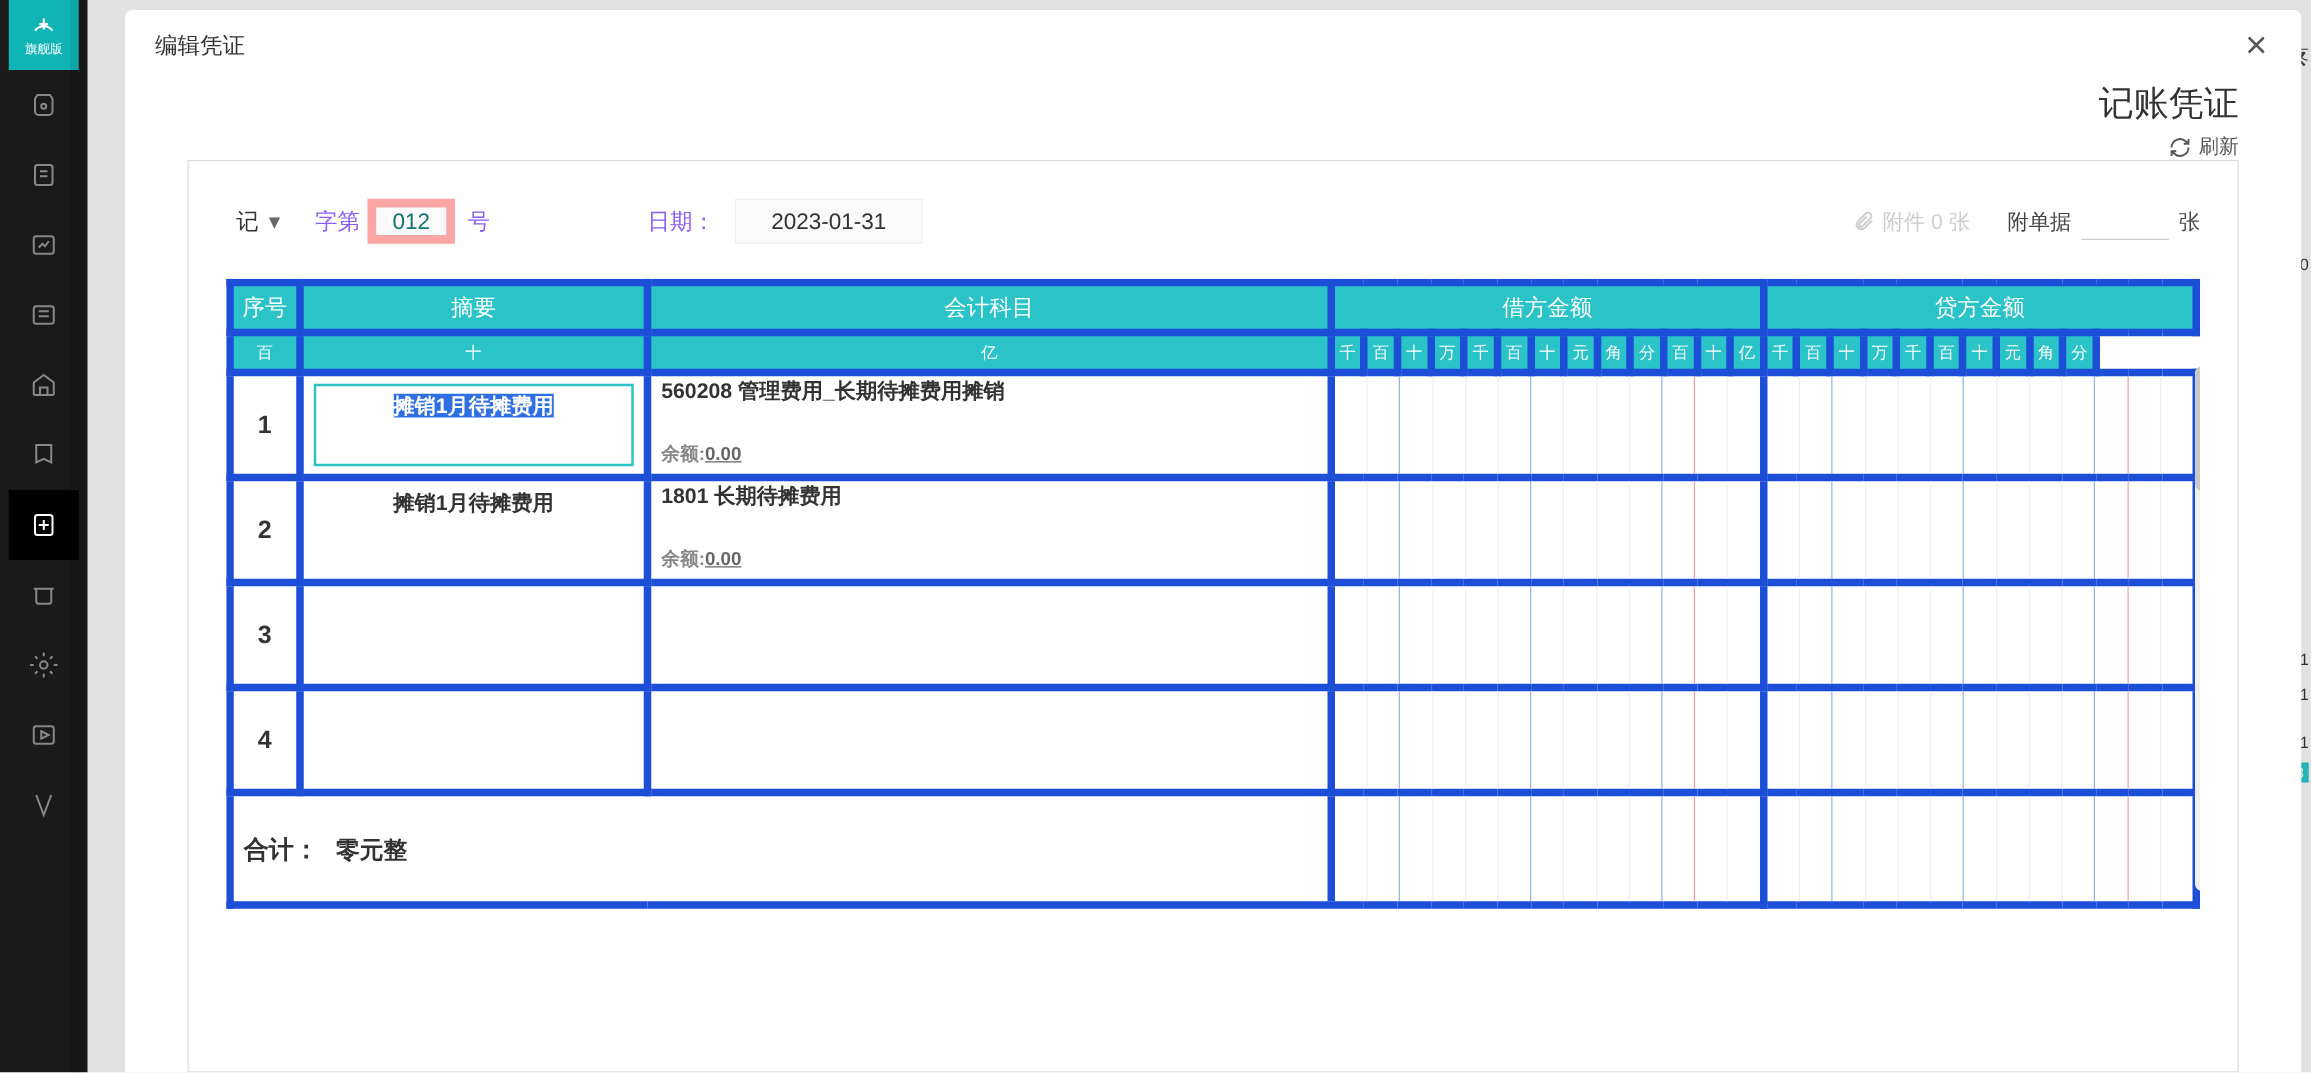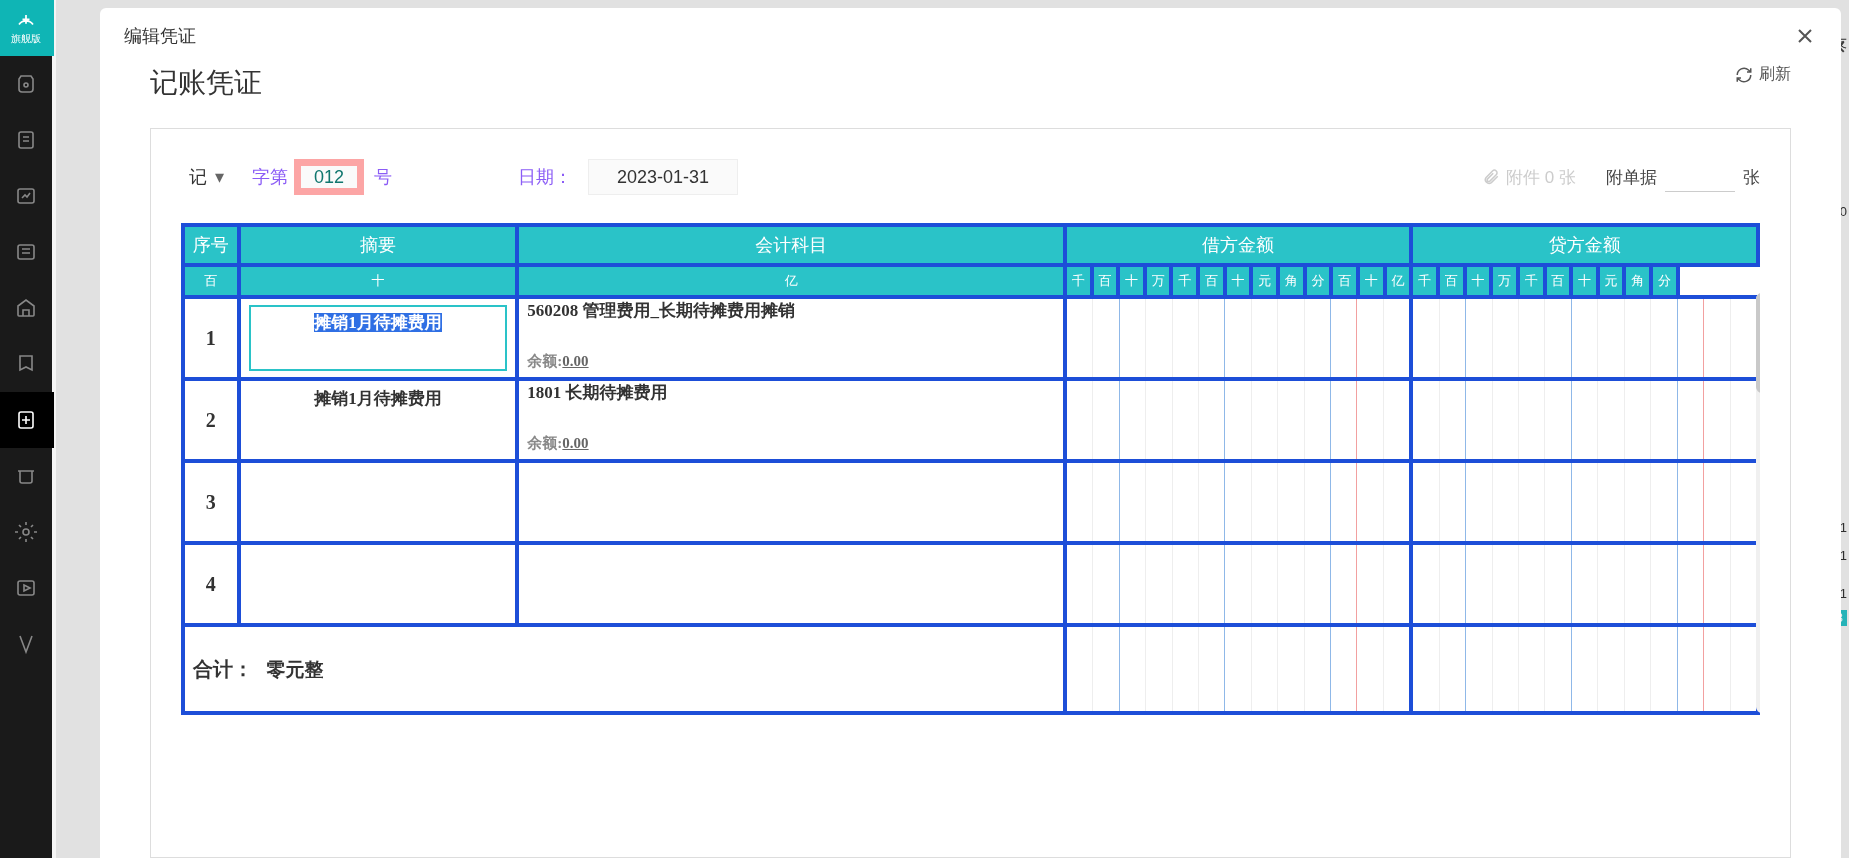--- a/index.html
+++ b/index.html
@@ -11,21 +11,21 @@
   width: 1849px;
   height: 858px;
   overflow: hidden;
   position: relative;
 }
 
 
 .left-rail {
   position: absolute;
   left: 0; top: 0; bottom: 0;
-  width: 52px;
+  width: 70px;
   background: #1a1a1a;
   display: flex;
   flex-direction: column;
   align-items: center;
   z-index: 1;
 }
 .rail-logo {
   width: 56px; height: 56px;
   background: #0fb5b5;
   display: flex;
@@ -79,22 +79,23 @@
 .modal-body {
   flex: 1;
   padding: 0 50px 0 50px;
   overflow: hidden;
   display: flex;
   flex-direction: column;
 }
 
 .doc-header {
   display: flex;
-  align-items: flex-start;
+  align-items: flex-end;
   height: 64px;
+  flex-direction: column;
 }
 .doc-title { font-size: 28px; color: #333; flex: 1; }
 .refresh { display: flex; align-items: center; gap: 6px; color: #555; cursor: pointer; font-size: 16px; }
 .refresh svg { width: 18px; height: 18px; }
 
 .doc-frame {
   border: 1px solid #ddd;
   flex: 1;
   padding: 30px 30px 0 30px;
   display: flex;
@@ -128,21 +129,21 @@
 .attach-link svg { width: 18px; height: 18px; }
 .slip { color: #444; font-size: 17px; display: flex; align-items: center; }
 .slip-input { width: 70px; height: 30px; border: none; border-bottom: 1px solid #ccc; margin: 0 8px; background: transparent; }
 
 
 .v-wrap { position: relative; flex: 1; overflow: hidden; }
 .v-scroll { position: absolute; right: -8px; top: 70px; width: 12px; height: 420px; background: #f0f0f0; border-radius: 6px; }
 .v-thumb { width: 12px; height: 100px; background: #c9c9c9; border-radius: 6px; }
 
 table.voucher { width: 100%; border-collapse: collapse; table-layout: fixed; }
-table.voucher th, table.voucher td { border: 4px solid #1d4ed8; font-family: Liberation Serif, serif; }
+table.voucher th, table.voucher td { border: 6px solid #1d4ed8; }
 
 thead.top th {
   background: #2ac3c8;
   color: #fff;
   font-weight: normal;
   font-size: 18px;
   height: 40px;
 }
 thead.sub th {
   background: #2ac3c8;

